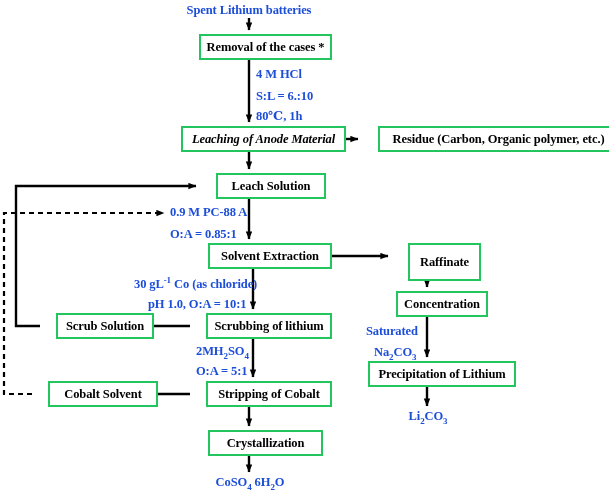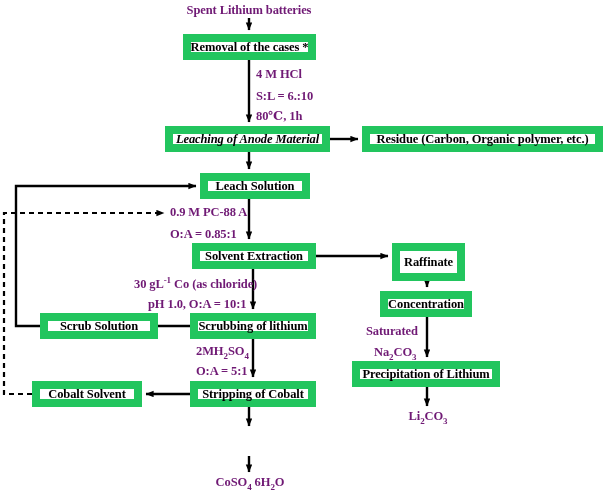--- a/index.html
+++ b/index.html
@@ -19,37 +19,38 @@
     position: absolute;
     left: 0;
     top: 0;
     width: 609px;
     height: 492px;
     pointer-events: none;
   }
   .node {
     position: absolute;
     box-sizing: border-box;
-    border: 8px solid #22c55e;
+    border: 2px solid #22c55e;
     background: #ffffff;
     display: flex;
     align-items: center;
     justify-content: center;
     font-weight: bold;
     font-size: 12.5px;
     color: #000000;
     line-height: 1;
     white-space: nowrap;
     letter-spacing: -0.1px;
+    margin-left: 16px;
   }
   .freetext {
     position: absolute;
     font-weight: bold;
     font-size: 12.5px;
-    color: #701a75;
+    color: #1d4ed8;
     white-space: nowrap;
     line-height: 1;
     letter-spacing: -0.1px;
   }
   .freetext.center {
     transform: translateX(-50%);
     text-align: center;
   }
   .freetext sub, .freetext sup,
   .node sub, .node sup {
@@ -149,22 +150,23 @@
   <div class="node" style="left:362px; top:126px; width:241px; height:26px;">Residue (Carbon, Organic polymer, etc.)</div>
 
   <div class="node" style="left:192px; top:243px; width:124px; height:26px;">Solvent Extraction</div>
 
   <div class="node" style="left:392px; top:243px; width:73px; height:38px;">Raffinate</div>
 
   <div class="node" style="left:190px; top:313px; width:126px; height:26px;">Scrubbing of lithium</div>
 
   <div class="node" style="left:380px; top:291px; width:92px; height:26px;">Concentration</div>
 
-  <div class="node" style="left:40px; top:313px; width:118px; height:26px;">Scrub Solution</div>
+  <div class="node" style="left:40px; top:313px; width:98px; height:26px;">Scrub Solution</div>
 
   <div class="node" style="left:352px; top:361px; width:148px; height:26px;">Precipitation of Lithium</div>
 
   <div class="node" style="left:190px; top:381px; width:126px; height:26px;">Stripping of Cobalt</div>
 
   <div class="node" style="left:32px; top:381px; width:110px; height:26px;">Cobalt Solvent</div>
 
+  <div class="node" style="left:192px; top:430px; width:115px; height:26px;">Crystallization</div>
 
 </div>
 
 </body></html>

